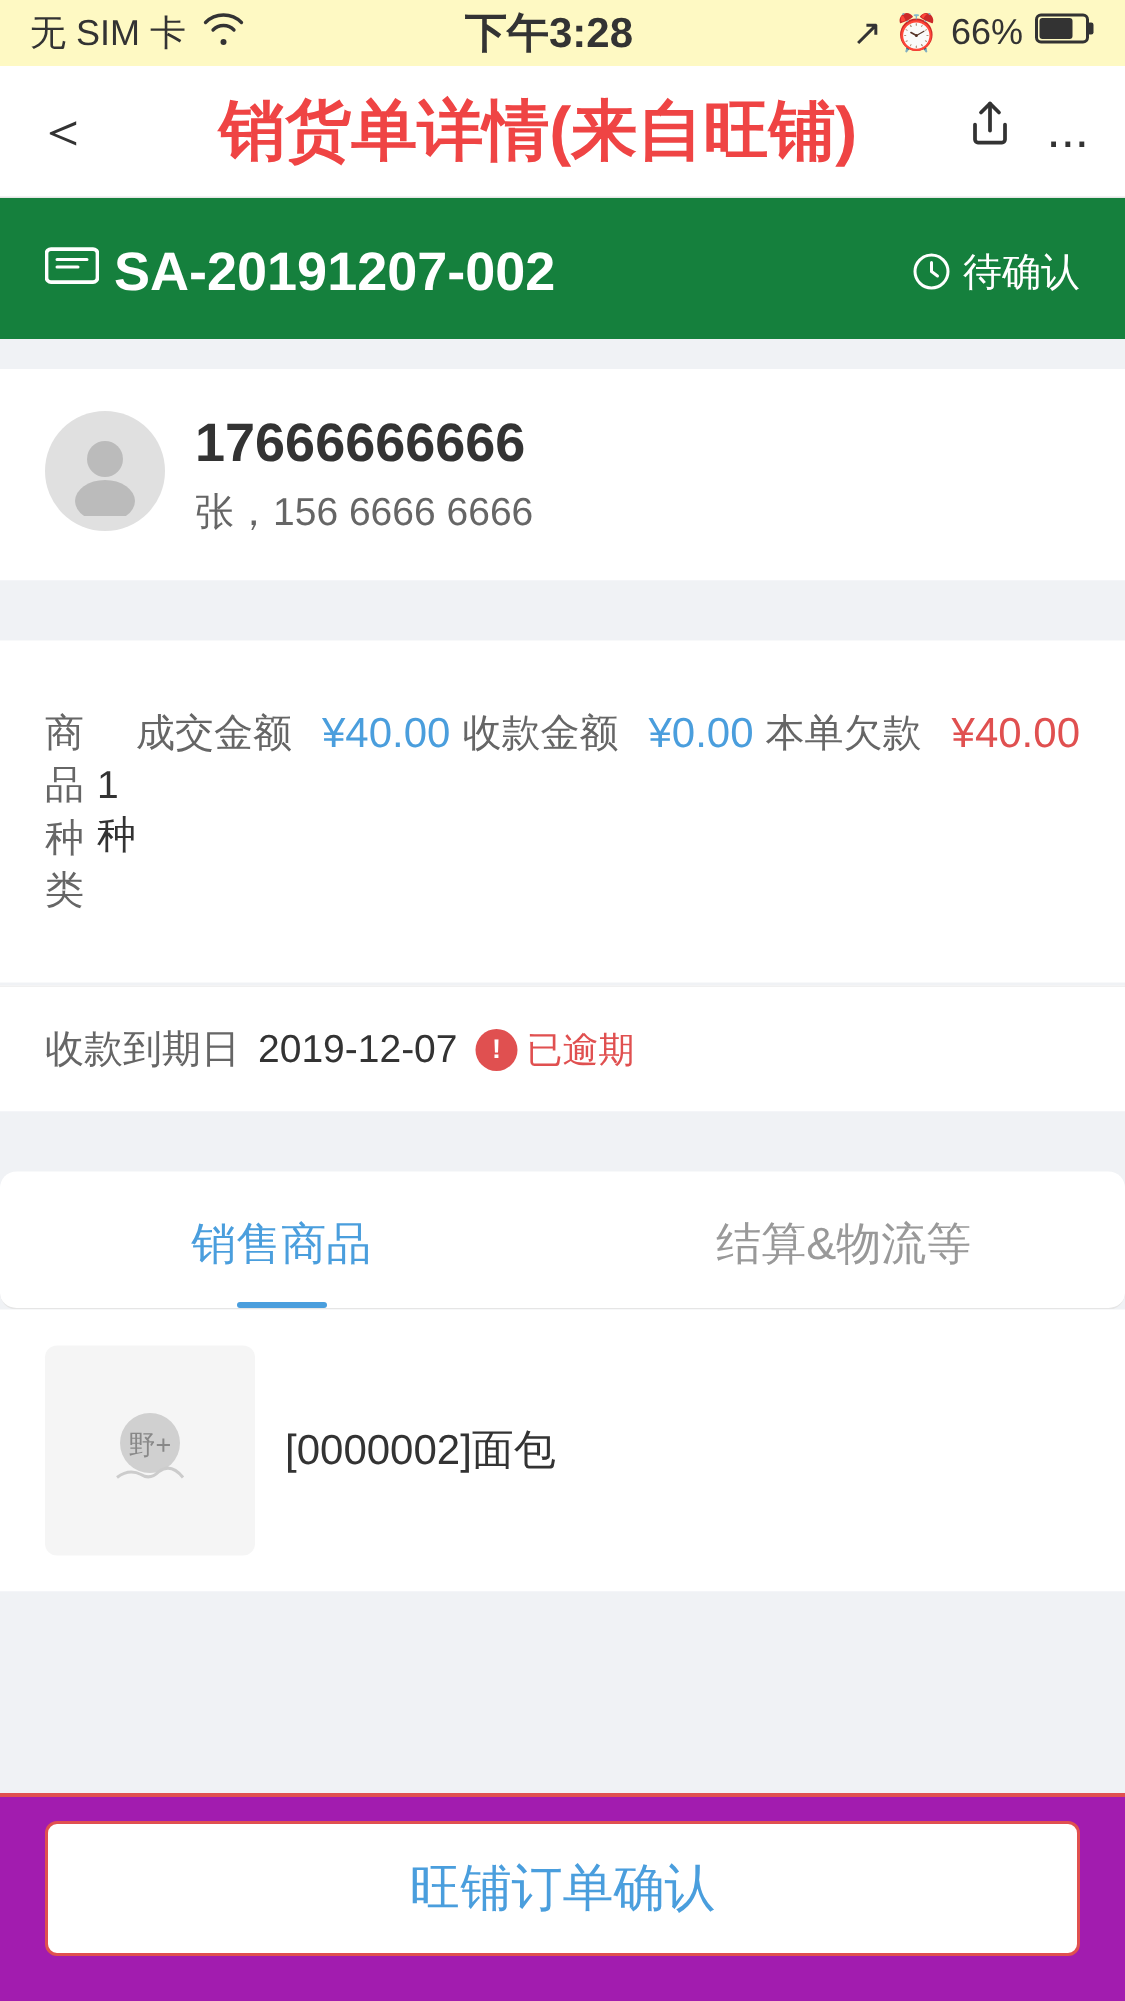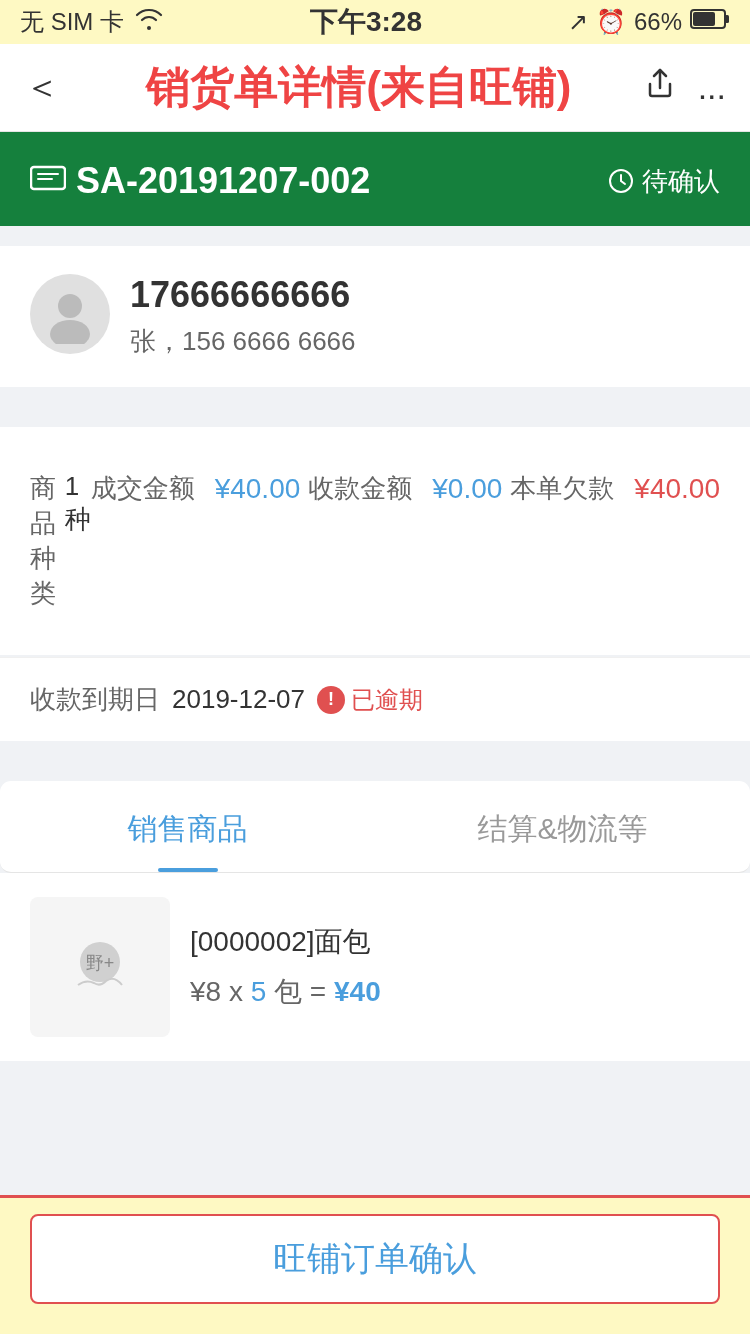--- a/index.html
+++ b/index.html
@@ -149,21 +149,21 @@
 
     
     .order-summary {
       display: flex;
       align-items: flex-start;
       padding: 20px 0;
     }
     .summary-left {
       flex: 1;
       display: flex;
-      align-items: flex-start;
+      align-items: center;
       gap: 0;
     }
     .summary-label { color: #666; font-size: 26px; }
     .summary-count { color: #333; font-size: 26px; }
     .summary-right {
       display: flex;
       flex-direction: row;
       align-items: flex-end;
       gap: 8px;
     }
@@ -285,21 +285,21 @@
       background: #f0f2f5;
       height: 200px;
     }
 
     
     .bottom-bar {
       position: fixed;
       bottom: 0;
       left: 0;
       width: 750px;
-      background: #fef9c3;
+      background: #a21caf;
       padding: 16px 30px 30px;
       border-top: 3px solid #e05050;
     }
     .confirm-button {
       width: 100%;
       height: 90px;
       background: #fff;
       border: 2px solid #e05050;
       border-radius: 8px;
       font-size: 34px;
@@ -446,28 +446,20 @@
   <div class="product-item">
     <div class="product-thumb">
       <svg width="100" height="80" viewBox="0 0 100 80" fill="none">
         <circle cx="50" cy="35" r="20" fill="#d0d0d0"></circle>
         <text x="50" y="42" text-anchor="middle" font-size="18" fill="#888" font-family="sans-serif">野+</text>
         <path d="M28 58 Q36 52 44 56 Q50 60 56 54 Q64 48 72 58" stroke="#ccc" stroke-width="2" fill="none"></path>
       </svg>
     </div>
     <div class="product-info">
       <div class="product-name">[0000002]面包</div>
-      <div class="product-price-row">
-        <span class="price-qty">¥8</span>
-        <span class="price-qty"> x </span>
-        <span class="price-highlight">5</span>
-        <span class="price-qty">包</span>
-        <span class="price-qty"> = </span>
-        <span class="price-total">¥40</span>
-      </div>
     </div>
   </div>
 </div>
 
 <div class="empty-space"></div>
 
 <div class="bottom-bar">
   <button class="confirm-button">旺铺订单确认</button>
 </div>
 

